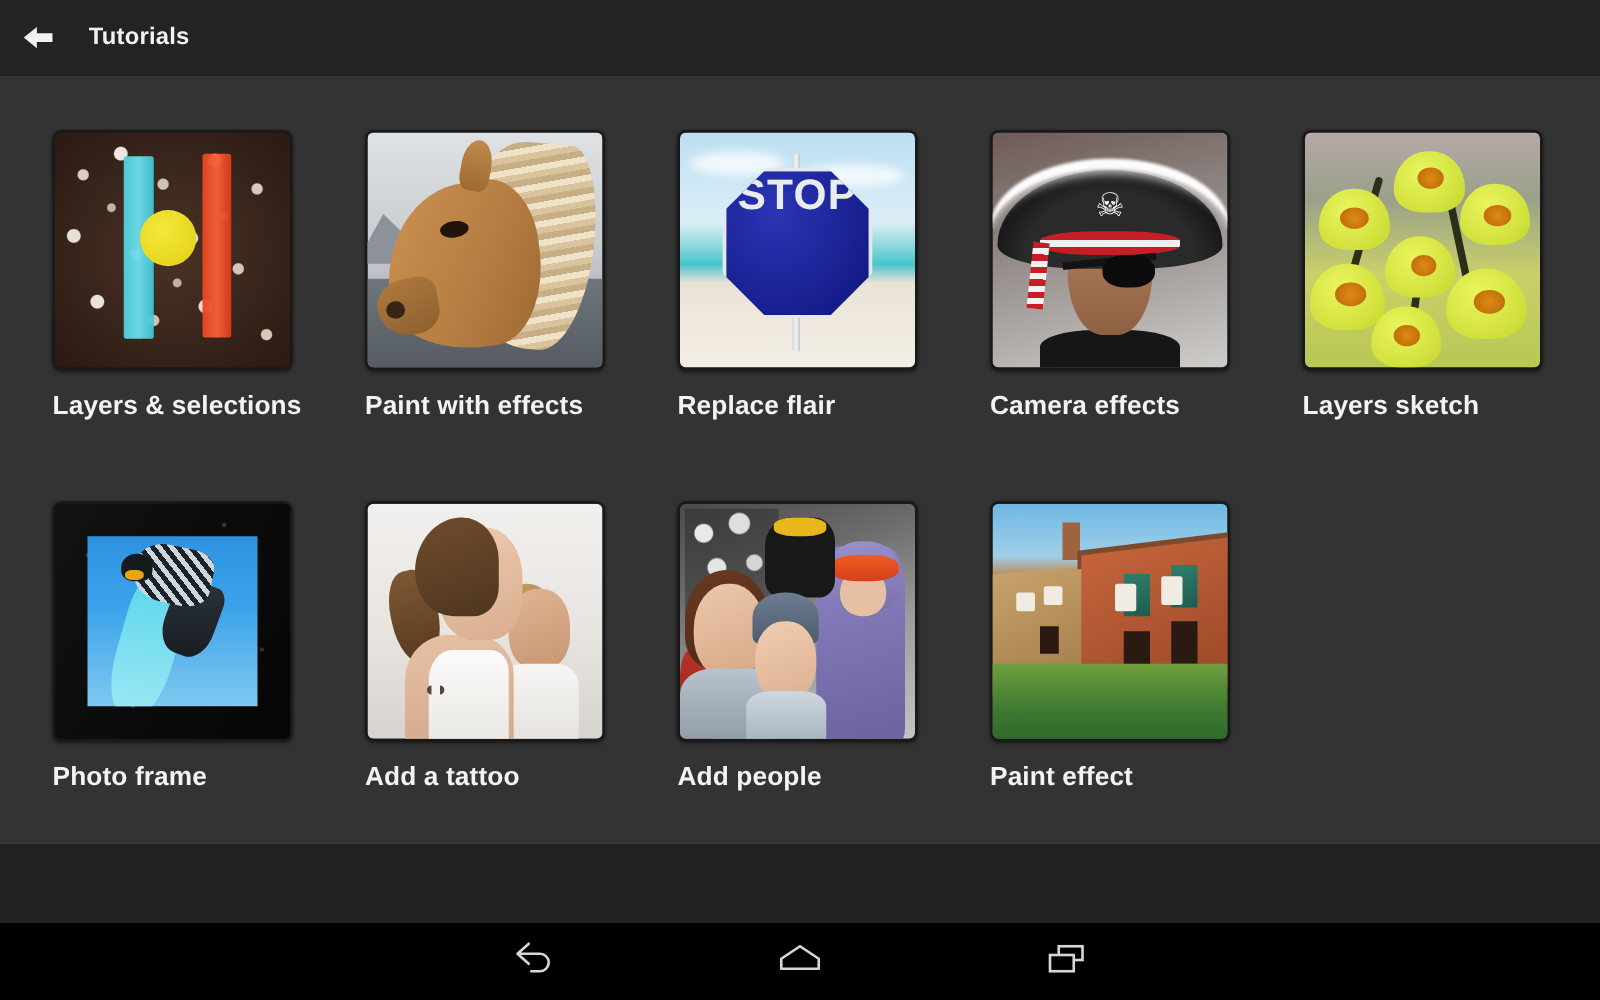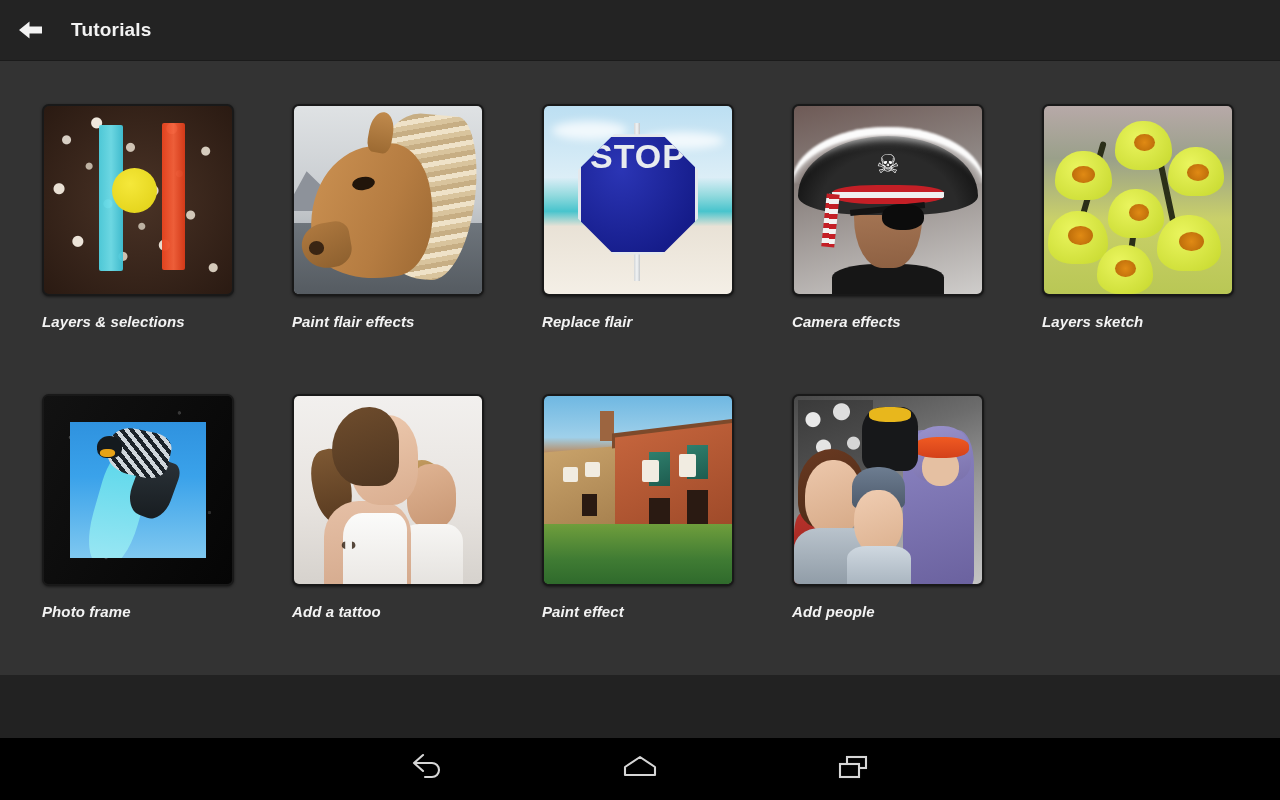--- a/index.html
+++ b/index.html
@@ -50,25 +50,24 @@
     overflow:hidden;
     border:2px solid #191919;
     box-shadow:0 1px 3px rgba(0,0,0,.55);
     background:#1a1a1a;
     cursor:pointer;
   }
   .thumb .art { position:absolute; inset:0; }
   .cell-label {
     margin-top:17px;
     color:#f3f3f3;
-    font-size:15px;
+    font-size:21px;
     font-weight:bold;
     letter-spacing:.1px;
     white-space:nowrap;
-    font-style:italic;
   }
 
   
   #under-strip {
     position:absolute; left:0; top:675px; width:1280px; height:63px;
     background:#222222;
   }
 
   
   #navbar {
@@ -524,21 +523,21 @@
             <div class="mountain-h"></div>
             <div class="road-h"></div>
             <div class="horse-mane"></div>
             <div class="horse-head"></div>
             <div class="horse-ear"></div>
             <div class="horse-muzzle"></div>
             <div class="horse-nostril"></div>
             <div class="horse-eye"></div>
           </div>
         </div>
-        <div class="cell-label">Paint flair effects</div>
+        <div class="cell-label">Paint with effects</div>
       </div>
 
       <div class="cell">
         <div class="thumb">
           <div class="art art-stop">
             <div class="beach-cloud" style="left:4%;top:8%;width:40%;height:10%;"></div>
             <div class="beach-cloud" style="left:52%;top:14%;width:44%;height:9%;"></div>
             <div class="sign-pole"></div>
             <div class="octagon">
               <span>STOP</span>
@@ -618,62 +617,62 @@
             <div class="t-head"></div>
             <div class="t-hair"></div>
             <div class="tattoo-mark">◖◗</div>
           </div>
         </div>
         <div class="cell-label">Add a tattoo</div>
       </div>
 
       <div class="cell">
         <div class="thumb">
+          <div class="art art-snow">
+            <div class="snow-tree"></div>
+            <div class="sn-skier"></div>
+            <div class="sn-skier-hood"></div>
+            <div class="sn-skier-face"></div>
+            <div class="sn-goggles"></div>
+            <div class="sn-black-pack"></div>
+            <div class="sn-yellow"></div>
+            <div class="sn-red-coat"></div>
+            <div class="sn-woman-hair"></div>
+            <div class="sn-woman-head"></div>
+            <div class="sn-woman-coat"></div>
+            <div class="sn-kid-hat"></div>
+            <div class="sn-kid-head"></div>
+            <div class="sn-kid-coat"></div>
+          </div>
+        </div>
+        <div class="cell-label">Add people</div>
+      </div>
+
+      <div class="cell">
+        <div class="thumb">
           <div class="art art-venice">
             <div class="v-chimney"></div>
             <div class="v-bldg-a"></div>
             <div class="v-roof"></div>
             <div class="v-bldg-b"></div>
             <div class="v-shutter" style="left:56%;top:30%;width:11%;height:18%;"></div>
             <div class="v-shutter" style="left:76%;top:26%;width:11%;height:18%;"></div>
             <div class="v-awning" style="left:52%;top:34%;width:9%;height:12%;"></div>
             <div class="v-awning" style="left:72%;top:31%;width:9%;height:12%;"></div>
             <div class="v-awning" style="left:10%;top:38%;width:8%;height:8%;"></div>
             <div class="v-awning" style="left:22%;top:35%;width:8%;height:8%;"></div>
             <div class="v-window" style="left:56%;top:54%;width:11%;height:16%;"></div>
             <div class="v-window" style="left:76%;top:50%;width:11%;height:18%;"></div>
             <div class="v-window" style="left:20%;top:52%;width:8%;height:12%;"></div>
             <div class="v-water"></div>
           </div>
         </div>
         <div class="cell-label">Paint effect</div>
       </div>
 
-      <div class="cell">
-        <div class="thumb">
-          <div class="art art-snow">
-            <div class="snow-tree"></div>
-            <div class="sn-skier"></div>
-            <div class="sn-skier-hood"></div>
-            <div class="sn-skier-face"></div>
-            <div class="sn-goggles"></div>
-            <div class="sn-black-pack"></div>
-            <div class="sn-yellow"></div>
-            <div class="sn-red-coat"></div>
-            <div class="sn-woman-hair"></div>
-            <div class="sn-woman-head"></div>
-            <div class="sn-woman-coat"></div>
-            <div class="sn-kid-hat"></div>
-            <div class="sn-kid-head"></div>
-            <div class="sn-kid-coat"></div>
-          </div>
-        </div>
-        <div class="cell-label">Add people</div>
-      </div>
-
     </div>
   </div>
 
   <div id="under-strip"></div>
 
   <div id="navbar">
     <div id="nav-left-pad"></div>
     <div class="nav-group">
       <div class="nav-btn">
         <span>

